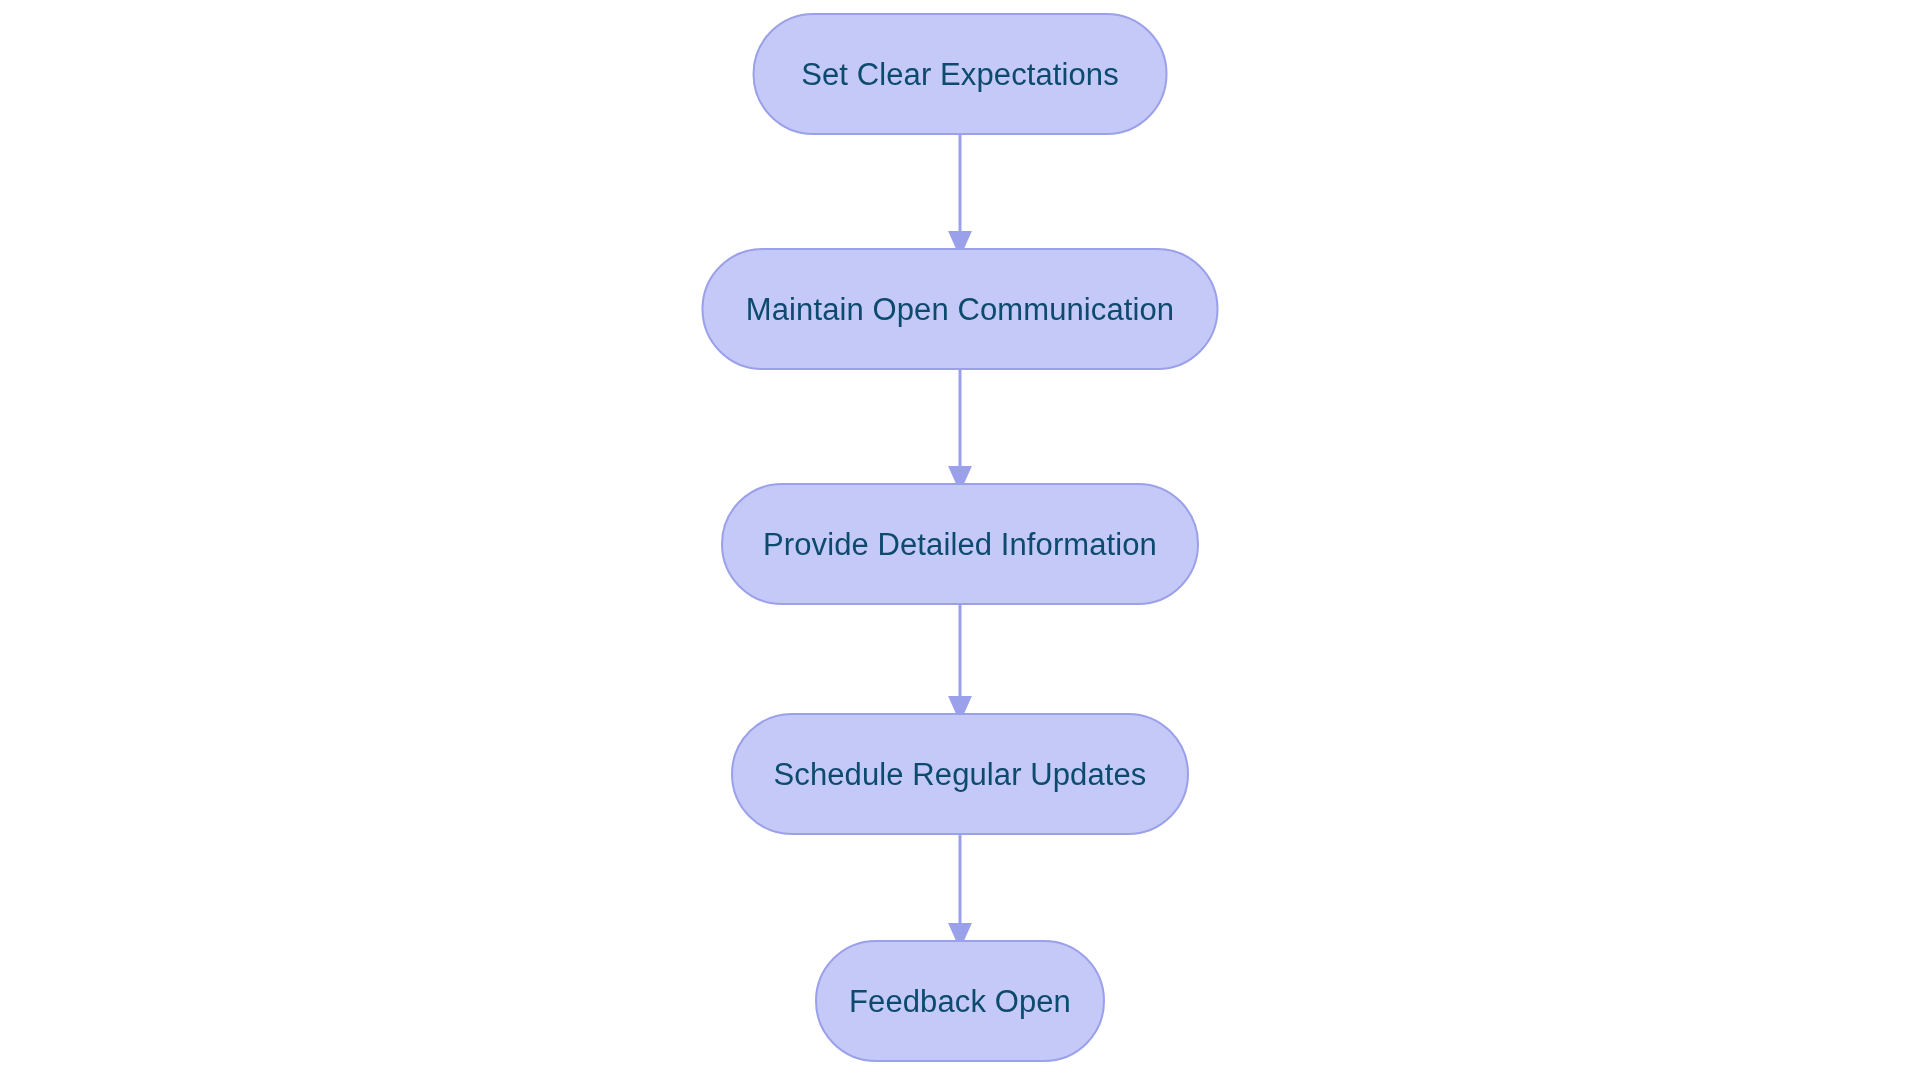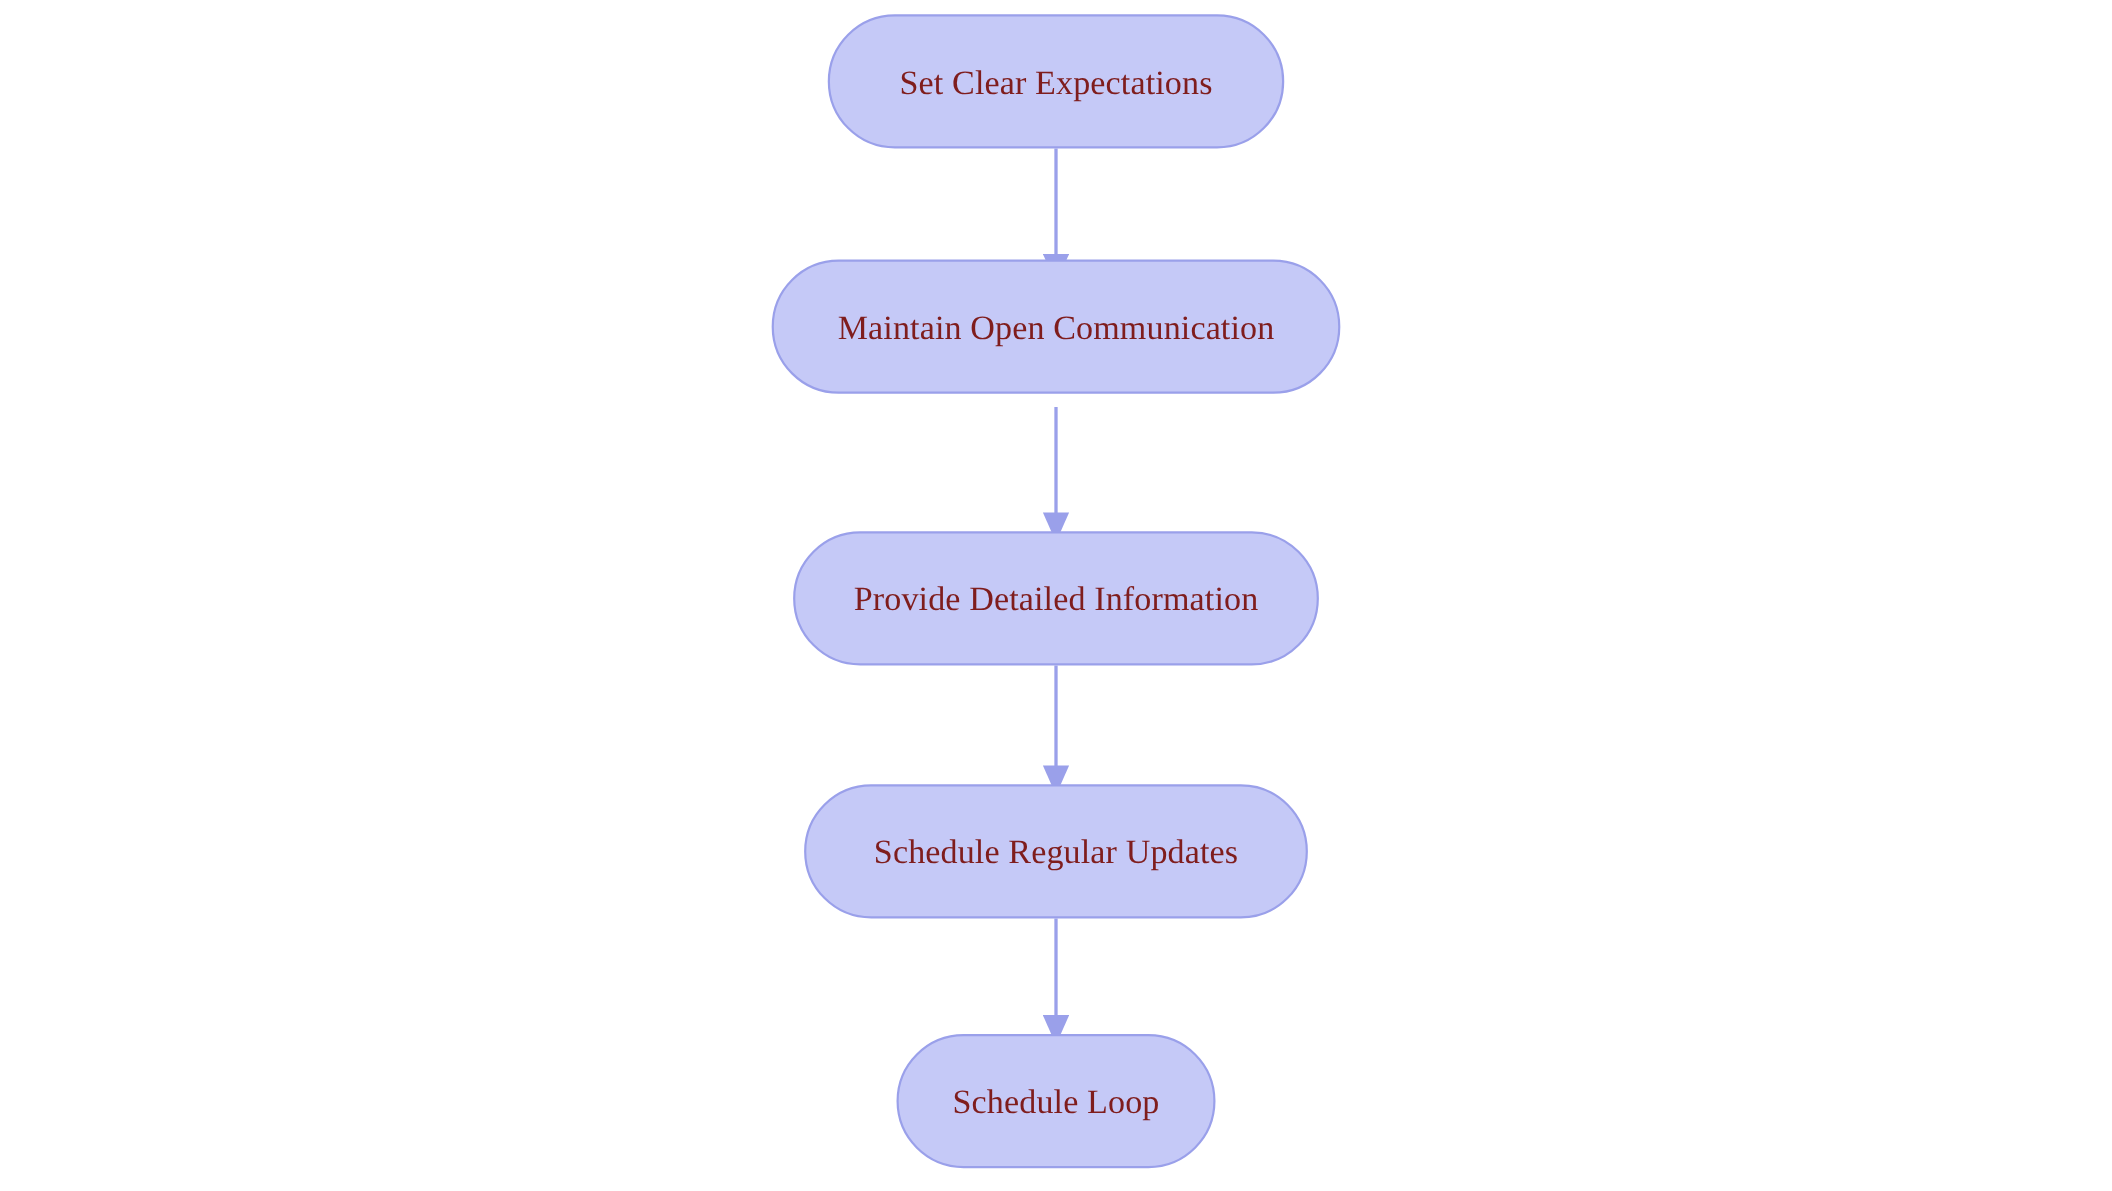--- a/index.html
+++ b/index.html
@@ -51,32 +51,32 @@
     display: flex;
     align-items: center;
     justify-content: center;
     background: #c5c9f7;
     border: 2px solid #9aa0ea;
     border-radius: 61px;
     white-space: nowrap;
   }
 
   .flow-node-label {
-    font-family: Liberation Serif, serif;
+    font-family: Liberation Sans, sans-serif;
     font-size: 31px;
     font-weight: 400;
-    color: #7f1d1d;
+    color: #0c4a6e;
     letter-spacing: 0.1px;
     line-height: 1;
     user-select: none;
   }
 
   
   #node-0 { width: 415px; top: 13px;  }
-  #node-1 { width: 517px; top: 236px; }
+  #node-1 { width: 517px; top: 248px; }
   #node-2 { width: 478px; top: 483px; align-items: center; }
   #node-3 { width: 458px; top: 713px; }
   #node-4 { width: 290px; top: 940px; }
 </style>
 </head>
 <body>
 
 <div id="flow-canvas">
 
   <svg id="connector-layer" viewBox="0 0 1920 1083" width="1920" height="1083" xmlns="http://www.w3.org/2000/svg" aria-hidden="true">
@@ -107,17 +107,17 @@
 
     <div class="flow-node" id="node-2">
       <span class="flow-node-label">Provide Detailed Information</span>
     </div>
 
     <div class="flow-node" id="node-3">
       <span class="flow-node-label">Schedule Regular Updates</span>
     </div>
 
     <div class="flow-node" id="node-4">
-      <span class="flow-node-label">Schedule Loop</span>
+      <span class="flow-node-label">Feedback Open</span>
     </div>
 
   </div>
 </div>
 
 </body></html>

